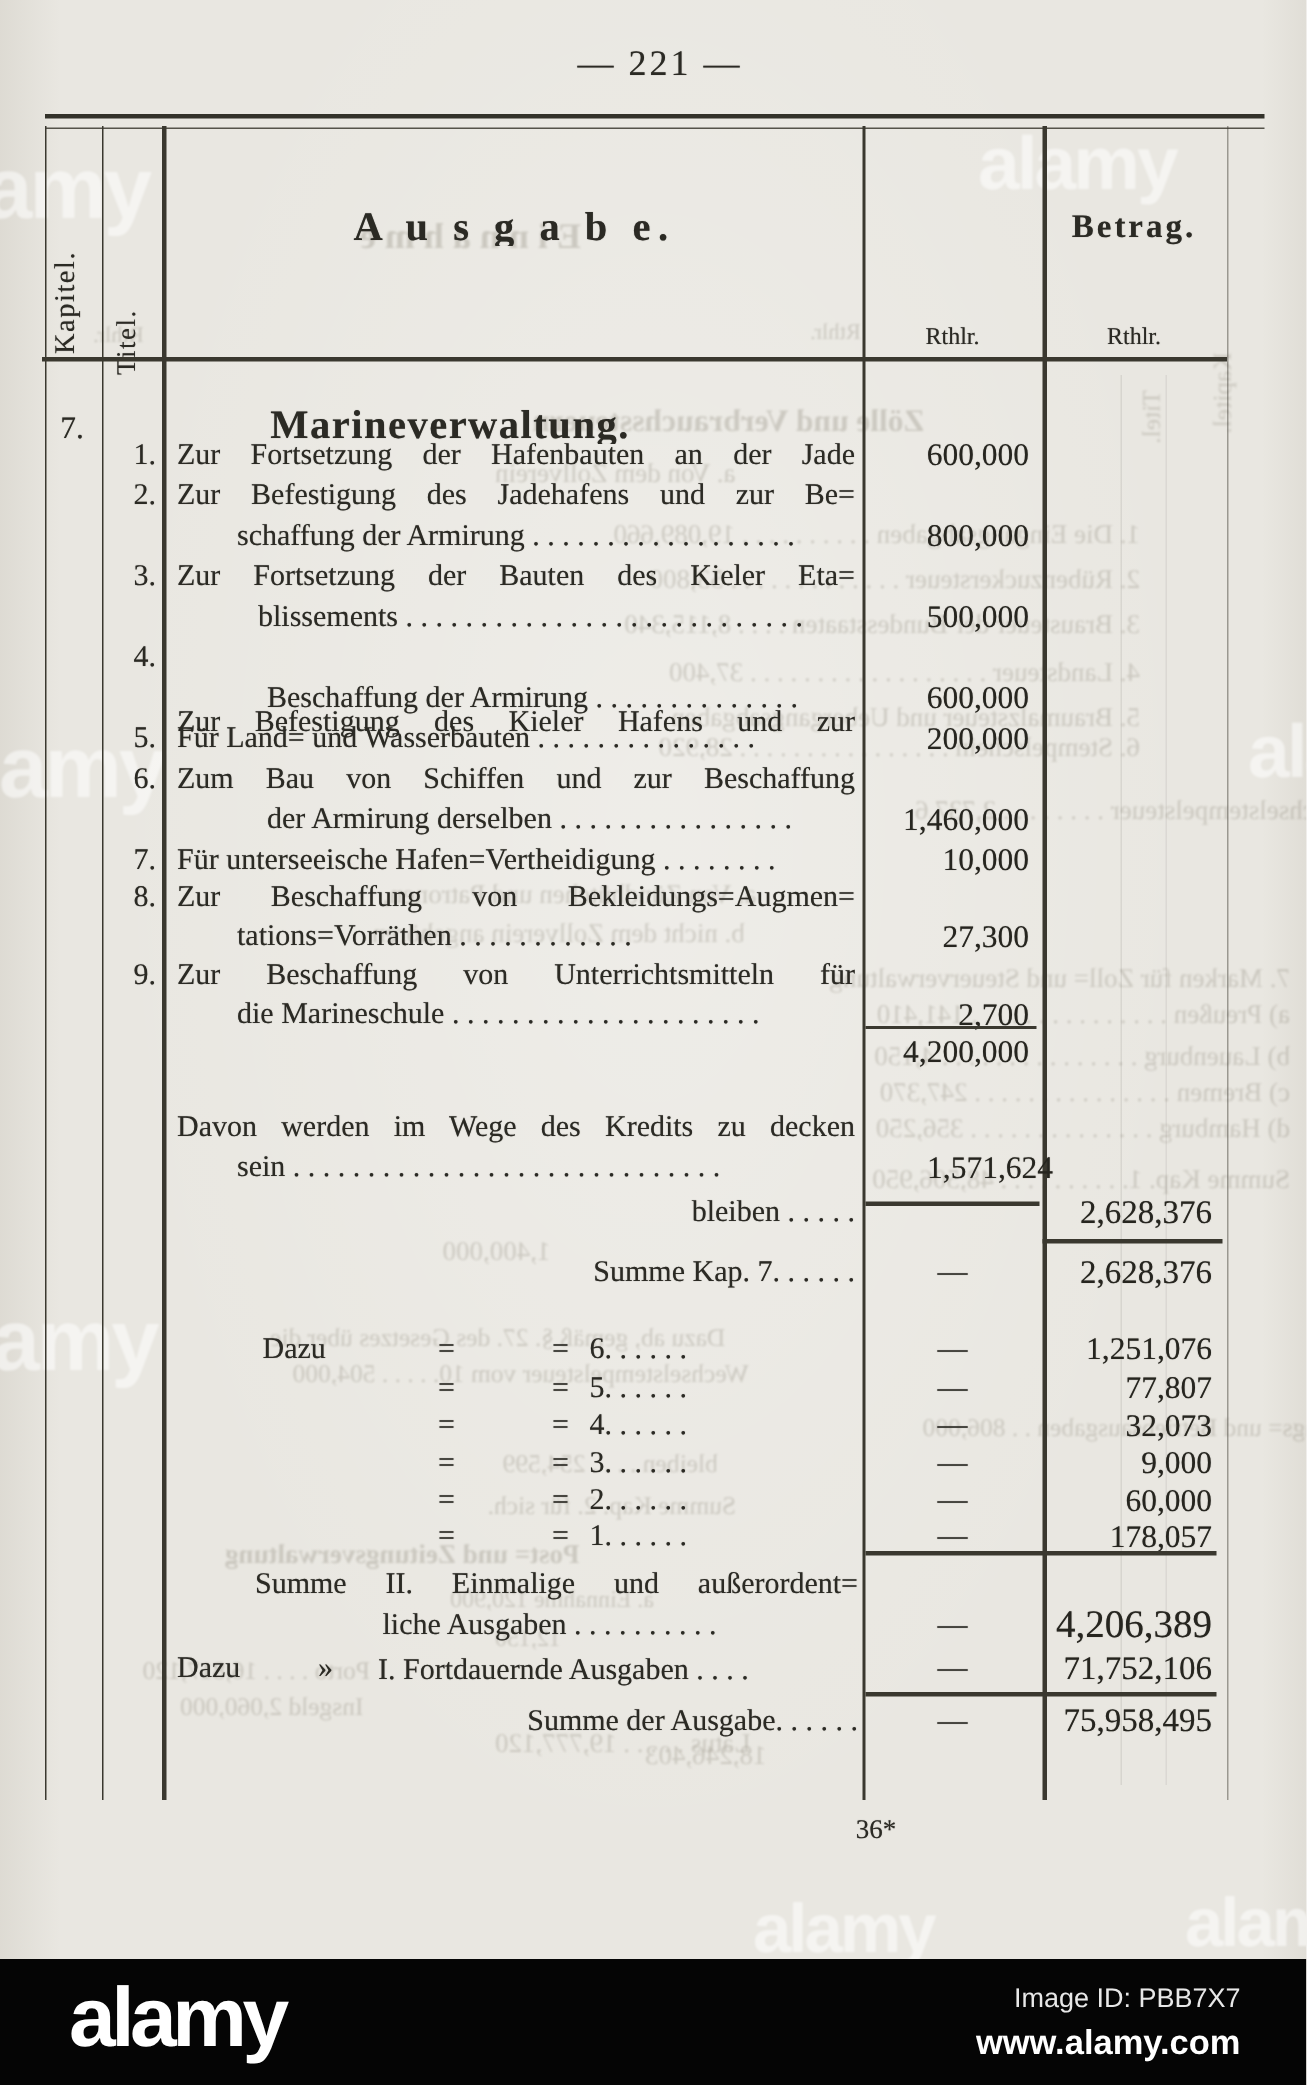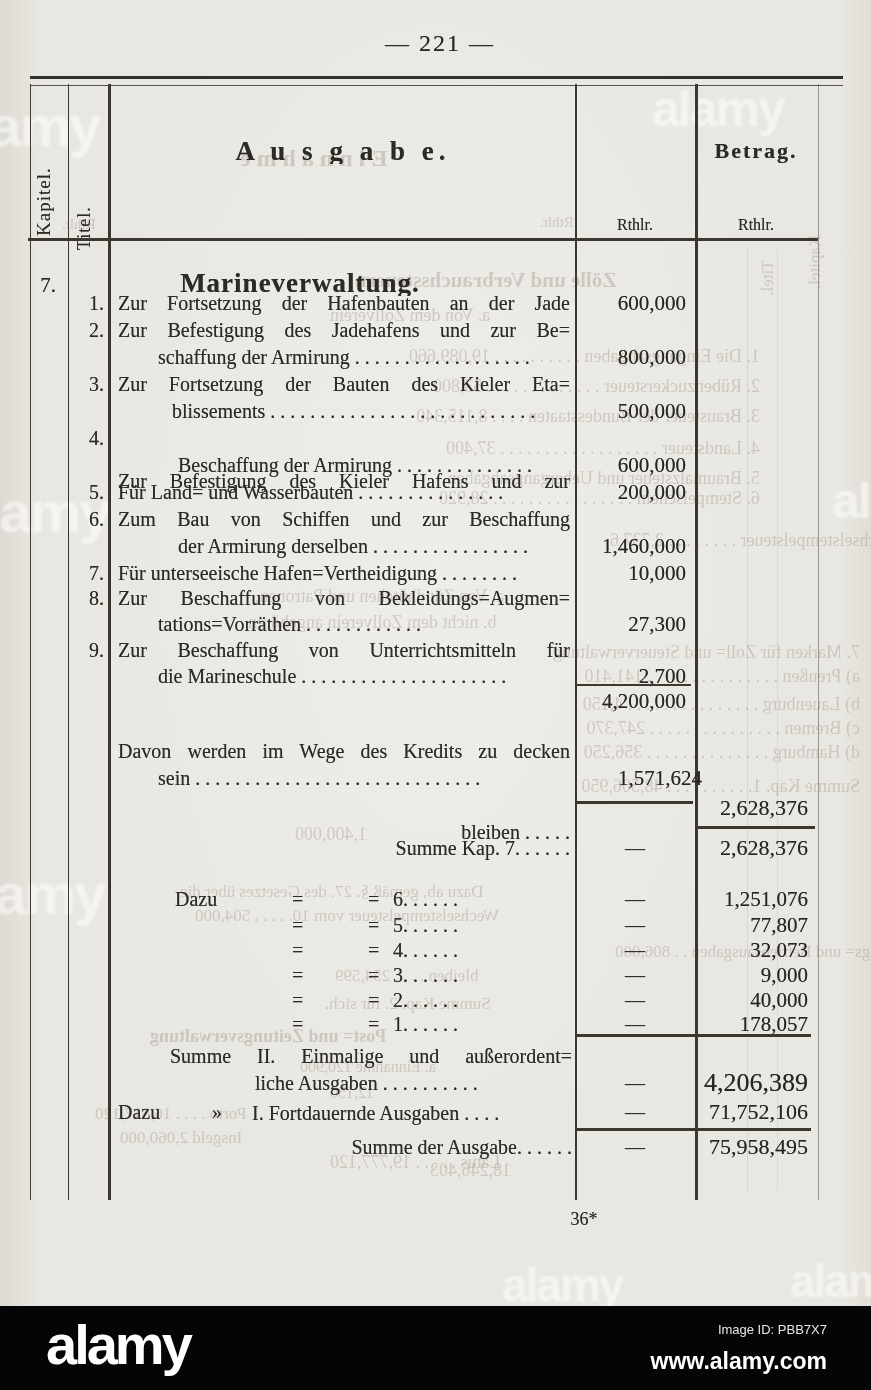--- a/index.html
+++ b/index.html
@@ -23,21 +23,21 @@
   .rot{writing-mode:vertical-rl;transform:rotate(180deg);font-size:19px;color:#2b2a24;
        letter-spacing:1px;text-shadow:0 0 .6px rgba(43,42,36,.5);}
   .ghost{position:absolute;color:#8a8577;opacity:.32;filter:blur(.7px);
          transform:scaleX(-1);white-space:nowrap;font-family:"Liberation Serif",serif;}
   .wm{position:absolute;color:rgba(255,255,255,.55);font-family:"Liberation Sans",sans-serif;
       font-weight:bold;letter-spacing:-2px;filter:blur(.8px);}
   .footerbar{position:absolute;left:0;top:1306px;width:871px;height:84px;background:#050505;}
   .fb-logo{position:absolute;left:46px;top:6px;color:#fff;font-family:"Liberation Sans",sans-serif;
            font-weight:bold;font-size:56px;letter-spacing:-3px;}
   .fb-id{position:absolute;right:44px;top:16px;color:#e8e8e8;font-family:"Liberation Sans",sans-serif;
-         font-size:13px;text-align:right;}
+         font-size:18px;text-align:right;}
   .fb-url{position:absolute;right:44px;top:42px;color:#fff;font-family:"Liberation Sans",sans-serif;
           font-size:23px;font-weight:bold;text-align:right;}
 </style>
 </head>
 <body>
 
 <div class="stage">
   <div class="paper"></div>
 
   <div id="ghost-layer">
@@ -156,21 +156,21 @@
   <div class="amt" style="left:556px;top:663px;width:130px;">2,700</div>
 
   <div class="hline" style="left:577px;top:684px;width:114px;height:2px;"></div>
   <div class="amt" style="left:556px;top:688px;width:130px;">4,200,000</div>
 
   <div class="ln just" style="left:118px;top:738px;width:452px;">Davon werden im Wege des Kredits zu decken</div>
   <div class="ln" style="left:158px;top:765px;width:412px;">sein . . . . . . . . . . . . . . . . . . . . . . . . . . . . .</div>
   <div class="amt" style="left:572px;top:765px;width:130px;">1,571,624</div>
 
   <div class="hline" style="left:577px;top:801px;width:116px;height:3px;"></div>
-  <div class="ln ralign" style="left:378px;top:795px;width:192px;margin-top:24px;">bleiben . . . . .</div>
+  <div class="ln ralign" style="left:378px;top:795px;width:192px;">bleiben . . . . .</div>
   <div class="amt" style="left:698px;top:795px;width:110px;font-size:22px;">2,628,376</div>
 
   <div class="hline" style="left:695px;top:826px;width:120px;height:3px;"></div>
   <div class="ln ralign" style="left:328px;top:835px;width:242px;">Summe Kap. 7. . . . . .</div>
   <div class="ln center" style="left:577px;top:835px;width:116px;">—</div>
   <div class="amt" style="left:698px;top:835px;width:110px;font-size:22px;">2,628,376</div>
 
   <div class="ln" style="left:175px;top:886px;width:80px;">Dazu</div>
   <div class="ln" style="left:292px;top:886px;width:20px;">=</div>
   <div class="ln" style="left:368px;top:886px;width:20px;">=</div>
@@ -193,21 +193,21 @@
   <div class="ln" style="left:292px;top:962px;width:20px;">=</div>
   <div class="ln" style="left:368px;top:962px;width:20px;">=</div>
   <div class="ln" style="left:393px;top:962px;width:140px;">3. . . . . .</div>
   <div class="ln center" style="left:577px;top:962px;width:116px;">—</div>
   <div class="amt" style="left:698px;top:962px;width:110px;">9,000</div>
 
   <div class="ln" style="left:292px;top:987px;width:20px;">=</div>
   <div class="ln" style="left:368px;top:987px;width:20px;">=</div>
   <div class="ln" style="left:393px;top:987px;width:140px;">2. . . . . .</div>
   <div class="ln center" style="left:577px;top:987px;width:116px;">—</div>
-  <div class="amt" style="left:698px;top:987px;width:110px;">40,000</div>
+  <div class="amt" style="left:698px;top:987px;width:110px;">60,000</div>
 
   <div class="ln" style="left:292px;top:1011px;width:20px;">=</div>
   <div class="ln" style="left:368px;top:1011px;width:20px;">=</div>
   <div class="ln" style="left:393px;top:1011px;width:140px;">1. . . . . .</div>
   <div class="ln center" style="left:577px;top:1011px;width:116px;">—</div>
   <div class="amt" style="left:698px;top:1011px;width:110px;">178,057</div>
 
   <div class="hline" style="left:577px;top:1034px;width:234px;height:3px;"></div>
 
   <div class="ln just" style="left:170px;top:1043px;width:402px;">Summe II. Einmalige und außerordent=</div>

